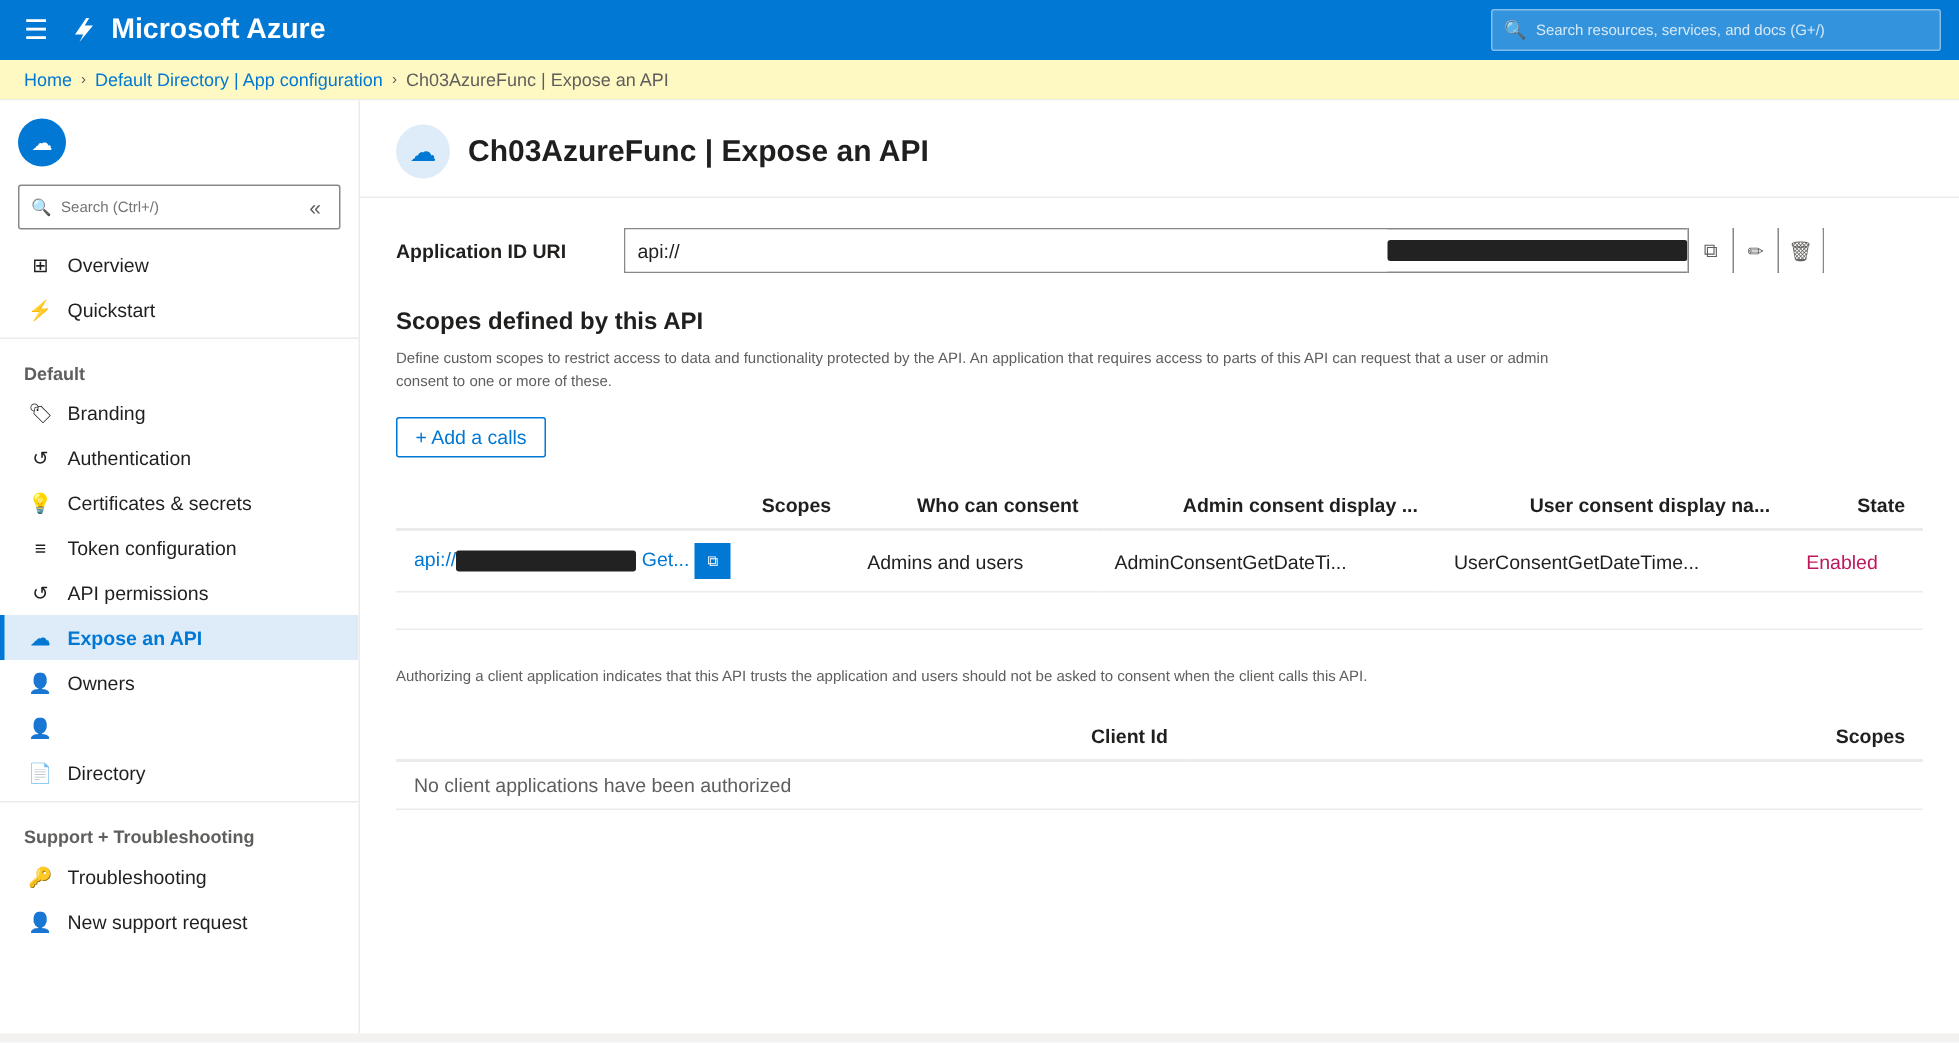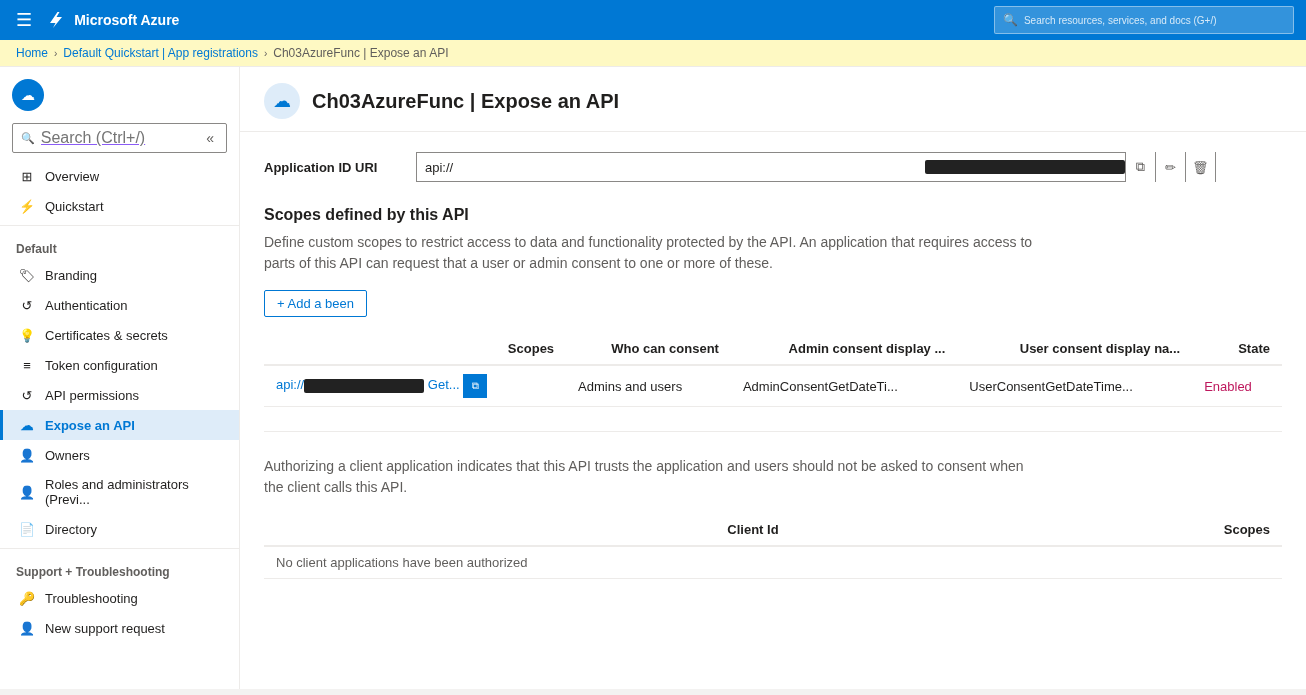--- a/index.html
+++ b/index.html
@@ -18,21 +18,21 @@
       color: white;
       font-size: 18px;
       cursor: pointer;
       padding: 4px;
     }
     .topbar-logo {
       display: flex;
       align-items: center;
       gap: 8px;
       color: white;
-      font-size: 14px;
+      font-size: 19px;
       font-weight: 600;
       text-decoration: none;
     }
     .topbar-logo-icon {
       width: 20px;
       height: 20px;
     }
     .topbar-search {
       margin-left: auto;
       background: rgba(255,255,255,0.2);
@@ -109,24 +109,23 @@
       border: 1px solid #8a8886;
       border-radius: 2px;
       display: flex;
       align-items: center;
       padding: 4px 8px;
       gap: 6px;
     }
     .sidebar-search input {
       border: none;
       outline: none;
-      font-size: 16px;
+      font-size: 10px;
       width: 100%;
-      color: #8b5cf6;
-      text-decoration: underline;
+      color: #0f172a;
     }
     .sidebar-search-icon { color: #605e5c; font-size: 11px; }
     .sidebar-collapse {
       margin-left: auto;
       cursor: pointer;
       color: #605e5c;
       font-size: 14px;
       padding: 2px 4px;
     }
 
@@ -247,21 +246,21 @@
     }
 
     
     .section-title {
       font-size: 16px;
       font-weight: 600;
       color: #201f1e;
       margin-bottom: 8px;
     }
     .section-desc {
-      font-size: 14px;
+      font-size: 10px;
       color: #605e5c;
       margin-bottom: 16px;
       max-width: 780px;
       line-height: 1.5;
     }
 
     
     .outline-btn {
       display: inline-flex;
       align-items: center;
@@ -349,21 +348,21 @@
   </a>
   <div class="topbar-search">
     <span class="topbar-search-icon">🔍</span>
     <input type="text" placeholder="Search resources, services, and docs (G+/)" style="">
   </div>
 </div>
 
 <div class="breadcrumb">
   <a>Home</a>
   <span class="breadcrumb-sep">›</span>
-  <a>Default Quickstart | App registrations</a>
+  <a>Default Directory | App configuration</a>
   <span class="breadcrumb-sep">›</span>
   <span>Ch03AzureFunc | Expose an API</span>
 </div>
 
 <div class="layout">
 
   <div class="sidebar">
     <div class="sidebar-header">
       <div class="sidebar-app-icon">
         <span>☁</span>
@@ -412,21 +411,20 @@
       <div class="sidebar-item active">
         <span class="sidebar-item-icon">☁</span>
         <span>Expose an API</span>
       </div>
       <div class="sidebar-item">
         <span class="sidebar-item-icon">👤</span>
         <span>Owners</span>
       </div>
       <div class="sidebar-item">
         <span class="sidebar-item-icon">👤</span>
-        <span>Roles and administrators (Previ...</span>
       </div>
       <div class="sidebar-item">
         <span class="sidebar-item-icon">📄</span>
         <span>Directory</span>
       </div>
 
       <hr class="sidebar-divider">
       <div class="sidebar-section-label">Support + Troubleshooting</div>
 
       <div class="sidebar-item">
@@ -460,21 +458,21 @@
           <button class="field-action-btn" title="Copy">⧉</button>
           <button class="field-action-btn" title="Edit">✏</button>
           <button class="field-action-btn" title="Delete">🗑</button>
         </div>
       </div>
 
       
       <div class="section-title">Scopes defined by this API</div>
       <p class="section-desc">Define custom scopes to restrict access to data and functionality protected by the API. An application that requires access to parts of this API can request that a user or admin consent to one or more of these.</p>
 
-      <button class="outline-btn">+ Add a been</button>
+      <button class="outline-btn">+ Add a calls</button>
 
       <table class="data-table">
         <thead>
           <tr>
             <th>Scopes</th>
             <th>Who can consent</th>
             <th>Admin consent display ...</th>
             <th>User consent display na...</th>
             <th>State</th>
           </tr>

